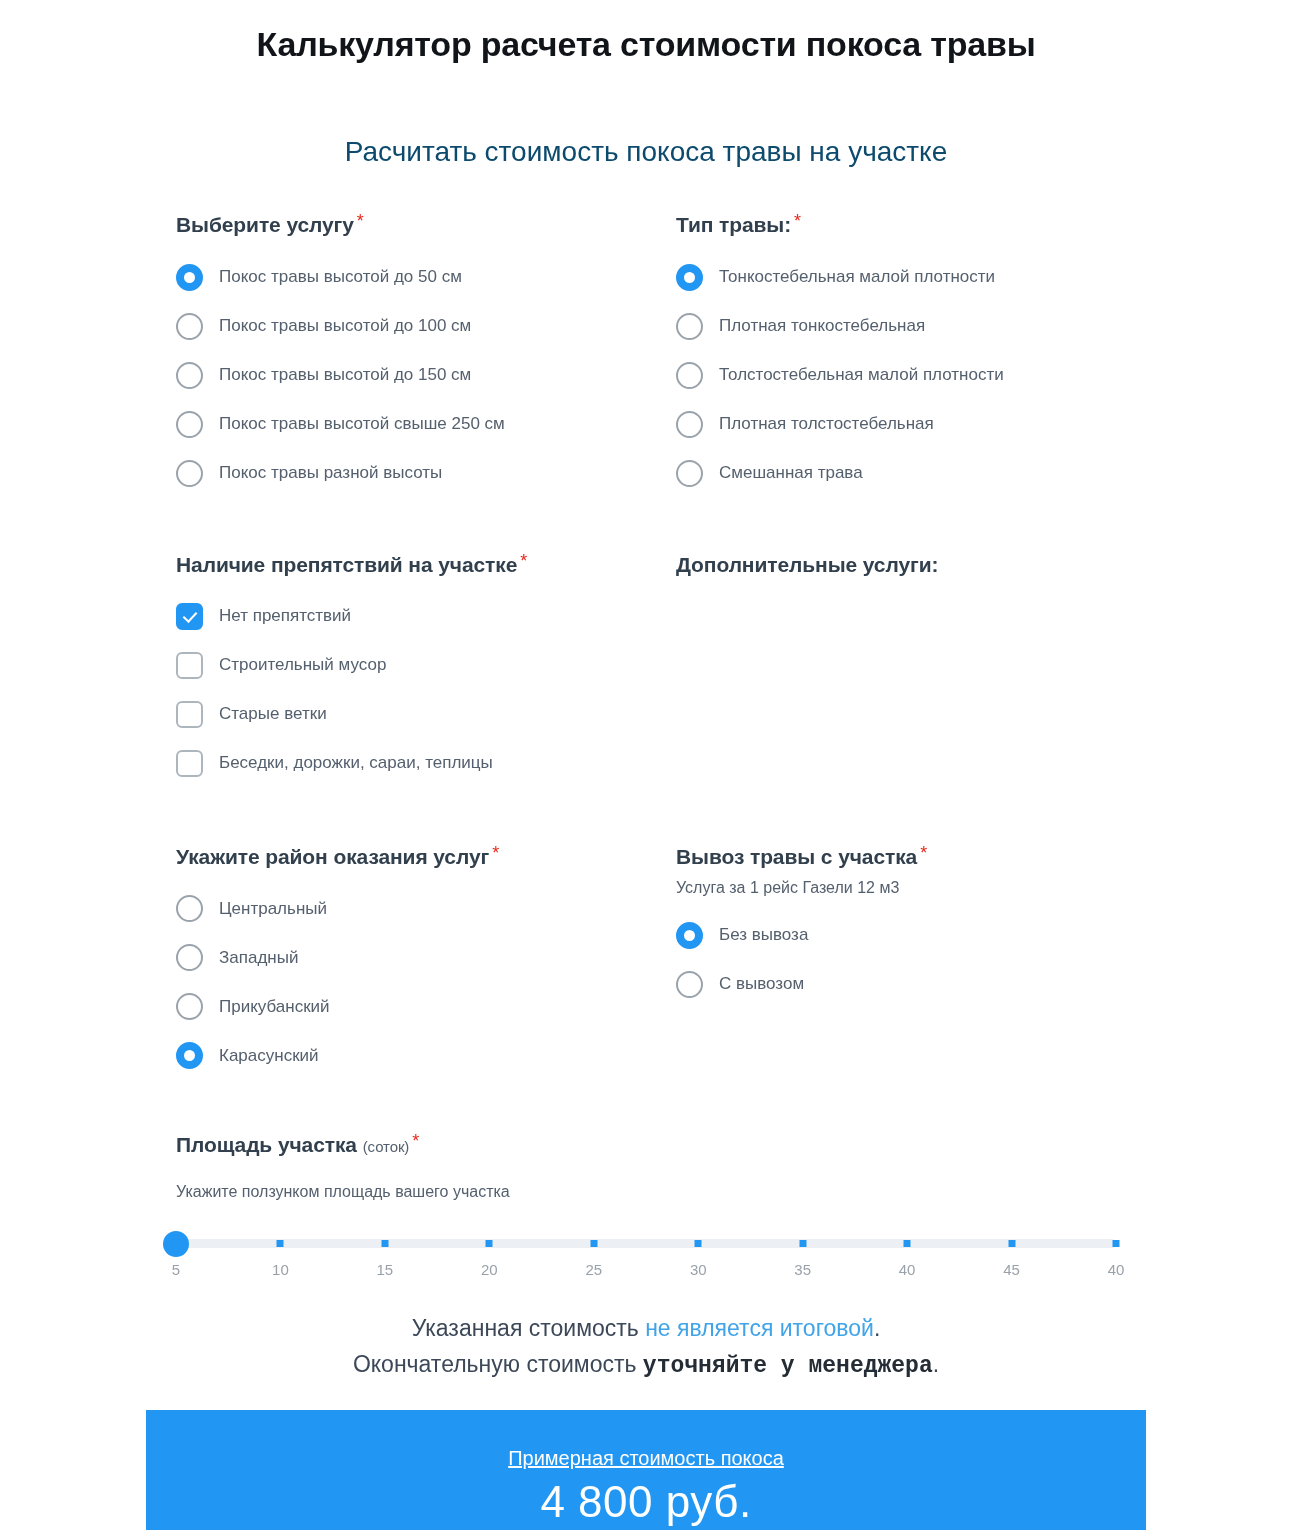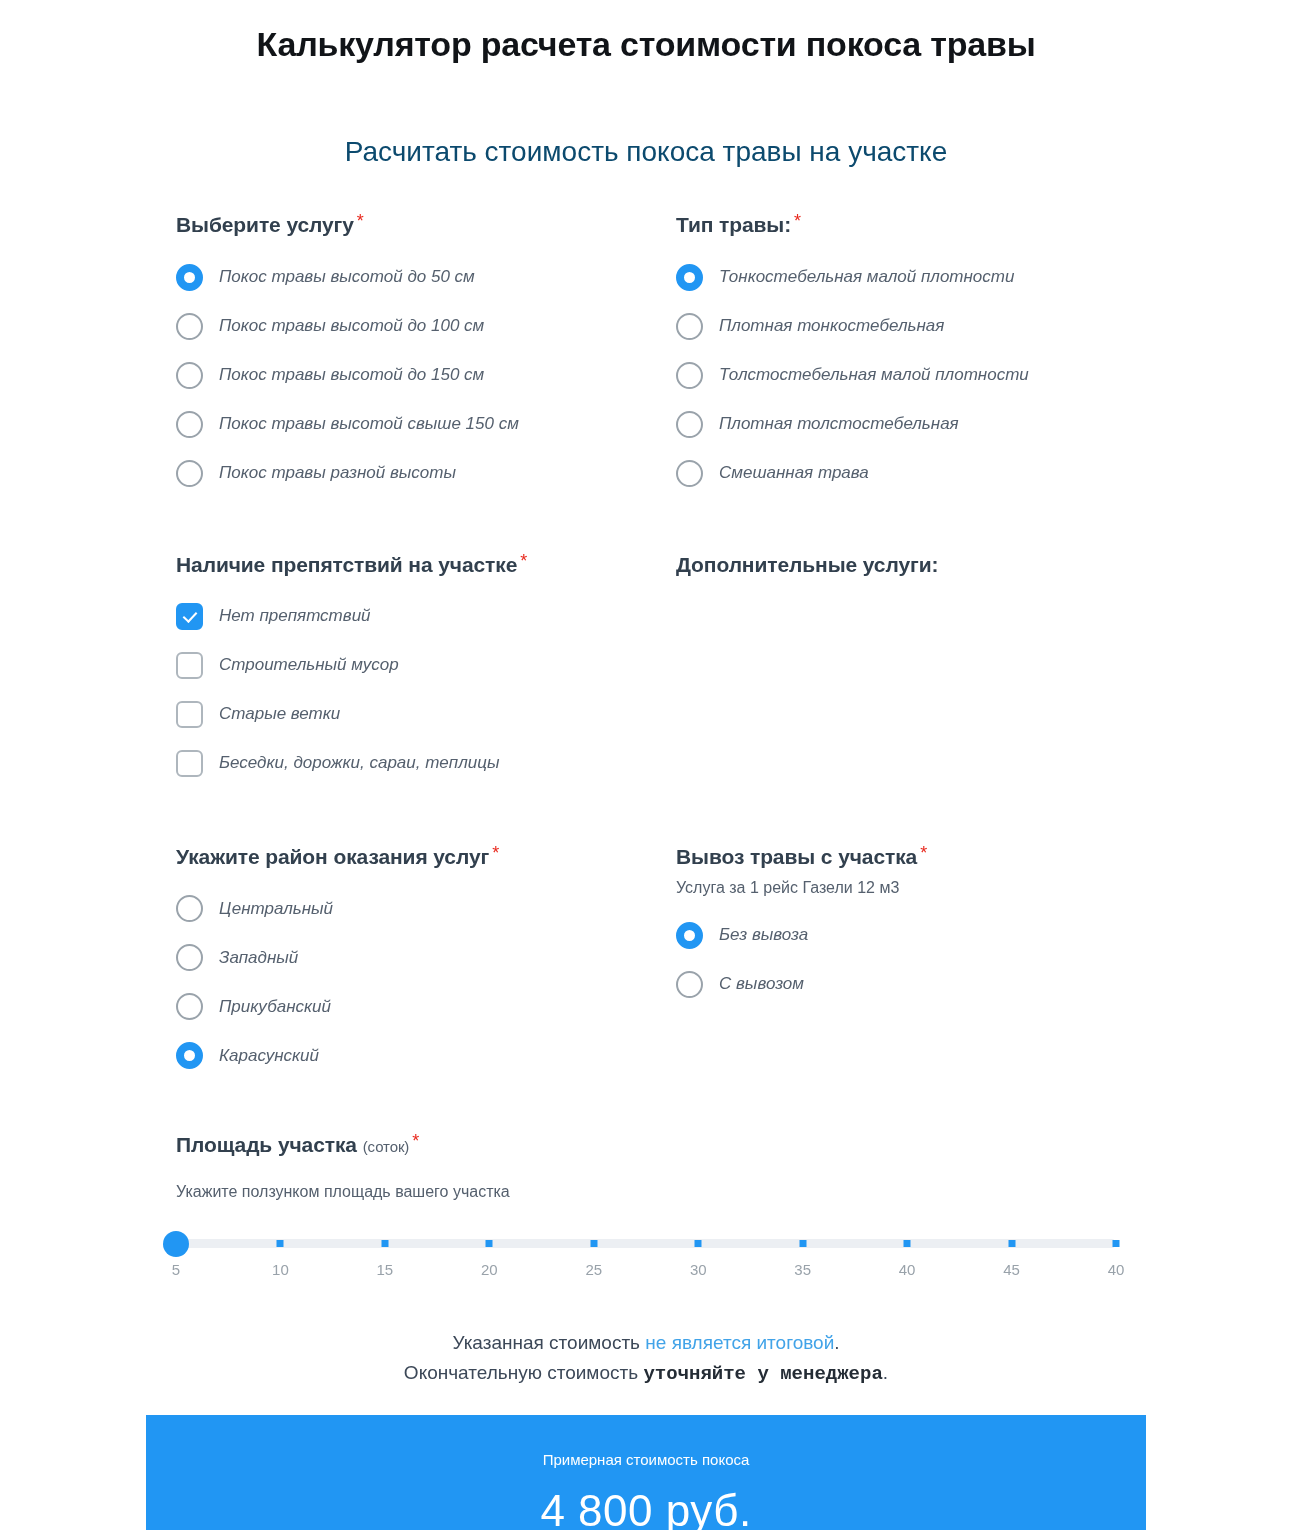--- a/index.html
+++ b/index.html
@@ -85,21 +85,20 @@
     color: #55606e;
     margin: -6px 0 12px 0;
     line-height: 1.3;
   }
 
   .opt {
     display: flex;
     align-items: center;
     min-height: 49px;
     cursor: pointer;
-    font-style: italic;
   }
   .opt-label {
     font-size: 17px;
     color: #55606e;
     line-height: 1.3;
     padding-left: 16px;
   }
 
   
   .radio {
@@ -189,42 +188,43 @@
     border-radius: 50%;
     background: #2196f3;
     transform: translateX(-50%);
     cursor: pointer;
     z-index: 3;
   }
 
   
   .disclaimer {
     text-align: center;
-    margin-top: 37px;
-    font-size: 19px;
+    margin-top: 20px;
+    font-size: 23px;
     color: #3c4858;
     line-height: 1.55;
   }
   .disclaimer .hl { color: #41a3e8; }
   .disclaimer .strong { font-weight: bold; color: #242c35; font-family: Liberation Mono, monospace; }
 
   
   .result {
     width: 1000px;
     margin: 26px auto 0 auto;
     background: #2196f3;
     color: #ffffff;
     text-align: center;
     padding: 36px 0 40px 0;
     height: 158px;
   }
   .result-label {
-    font-size: 15px;
+    font-size: 20px;
     line-height: 1.2;
-    margin-bottom: 16px;
+    margin-bottom: 6px;
+    text-decoration: underline;
   }
   .result-value {
     font-size: 44px;
     line-height: 1.2;
     letter-spacing: 0.5px;
   }
 </style>
 </head>
 <body>
 
@@ -246,21 +246,21 @@
           <div class="opt">
               <span class="radio"></span>
               <span class="opt-label">Покос травы высотой до 100 см</span>
             </div>
           <div class="opt">
               <span class="radio"></span>
               <span class="opt-label">Покос травы высотой до 150 см</span>
             </div>
           <div class="opt">
               <span class="radio"></span>
-              <span class="opt-label">Покос травы высотой свыше 150 см</span>
+              <span class="opt-label">Покос травы высотой свыше 250 см</span>
             </div>
           <div class="opt">
               <span class="radio"></span>
               <span class="opt-label">Покос травы разной высоты</span>
             </div>
         </div>
       </div>
     </div>
 
     <div class="col">

